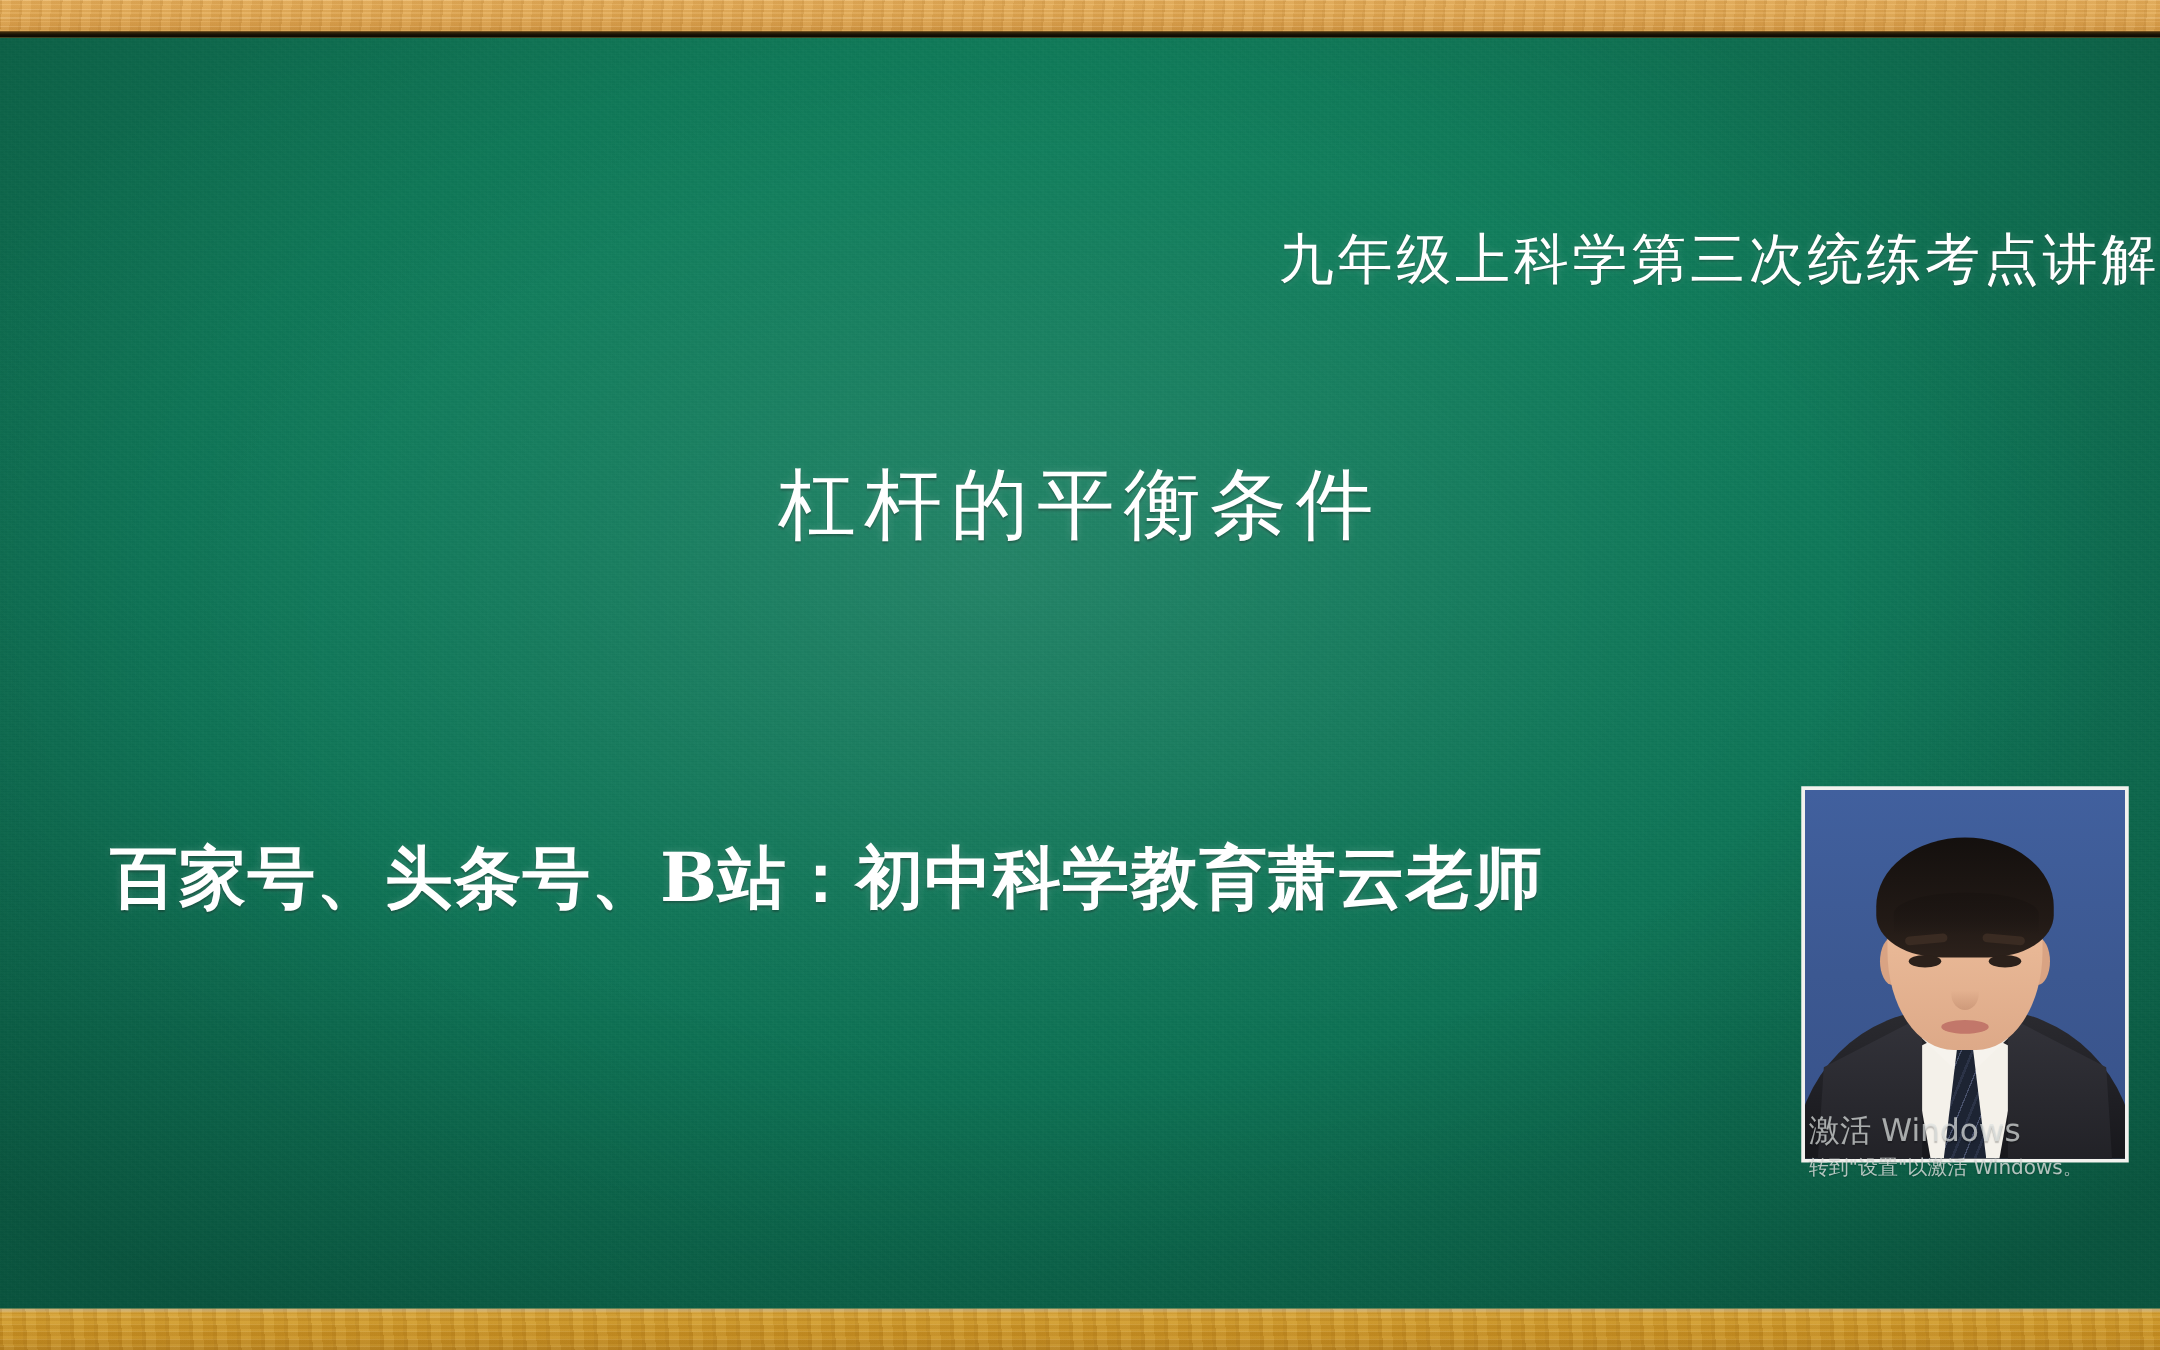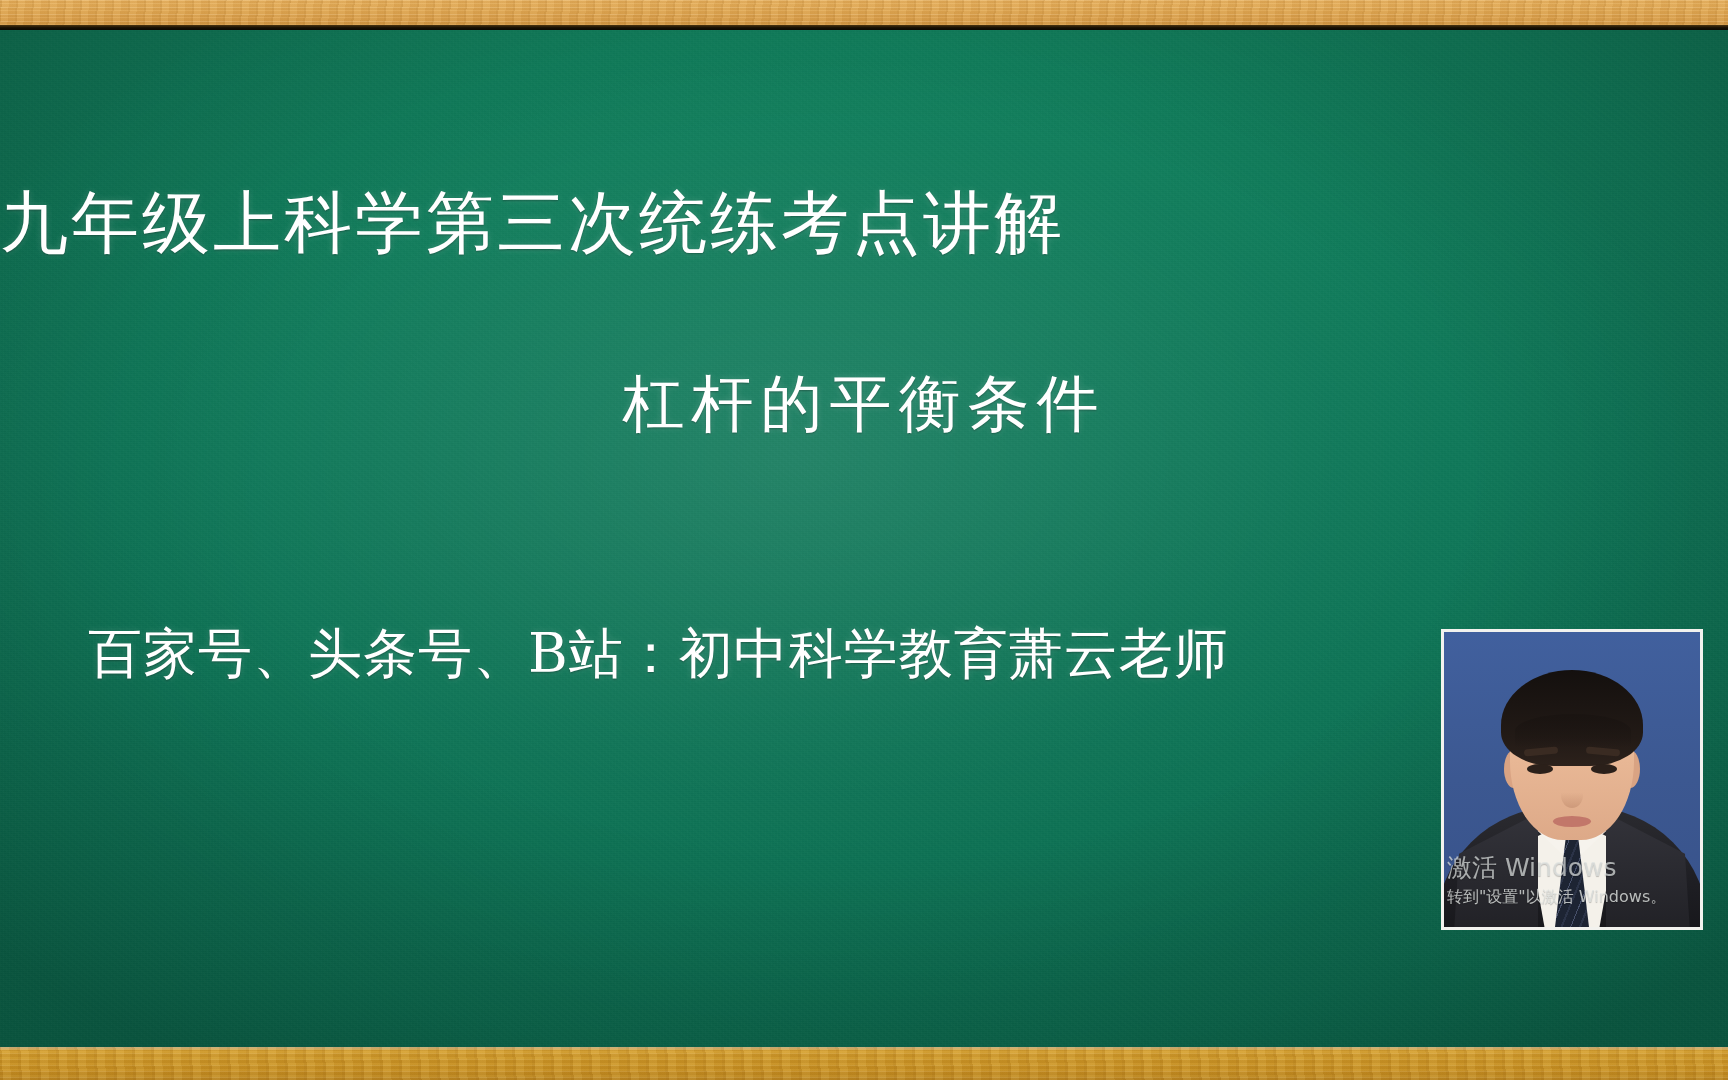--- a/index.html
+++ b/index.html
@@ -115,42 +115,42 @@
     color: #ffffff;
     text-shadow: 0 1px 2px rgba(0,0,0,0.30), 0 0 7px rgba(255,255,255,0.16);
     white-space: nowrap;
     font-family: "DejaVu Serif", "Liberation Serif", serif;
   }
 
   .title {
     position: absolute;
     left: 0; top: 178px;
     width: 1728px;
-    text-align: left;
-    font-size: 68px;
+    text-align: right;
+    font-size: 44px;
     letter-spacing: 3px;
     font-weight: 500;
   }
 
   .subtitle {
     position: absolute;
     left: 0; top: 362px;
     width: 1728px;
     text-align: center;
     font-size: 62px;
     letter-spacing: 7px;
     font-weight: 400;
   }
 
   .credit {
     position: absolute;
-    left: 88px; top: 618px;
+    left: 88px; top: 667px;
     font-size: 54px;
     letter-spacing: 1px;
-    font-weight: 400;
+    font-weight: 700;
   }
 
   
   .photo {
     position: absolute;
     left: 1441px; top: 629px;
     width: 262px; height: 301px;
     border: 3px solid #f2f2ee;
     box-sizing: border-box;
     overflow: hidden;
@@ -280,21 +280,21 @@
     left: 50%; top: 184px;
     transform: translateX(-50%);
     width: 38px; height: 11px;
     background: #c2776a;
     border-radius: 50%;
   }
 
   
   .wm {
     position: absolute;
-    left: 1447px; top: 852px;
+    left: 1447px; top: 889px;
     font-family: "DejaVu Sans", "Liberation Sans", sans-serif;
     color: rgba(222,226,224,0.72);
     text-shadow: 0 1px 1px rgba(0,0,0,0.22);
     pointer-events: none;
   }
   .wm-title { font-size: 25px; line-height: 31px; font-weight: 400; }
   .wm-sub   { font-size: 16px; line-height: 22px; font-weight: 400; margin-top: 3px;
               color: rgba(222,226,224,0.80); }
 </style>
 </head>

